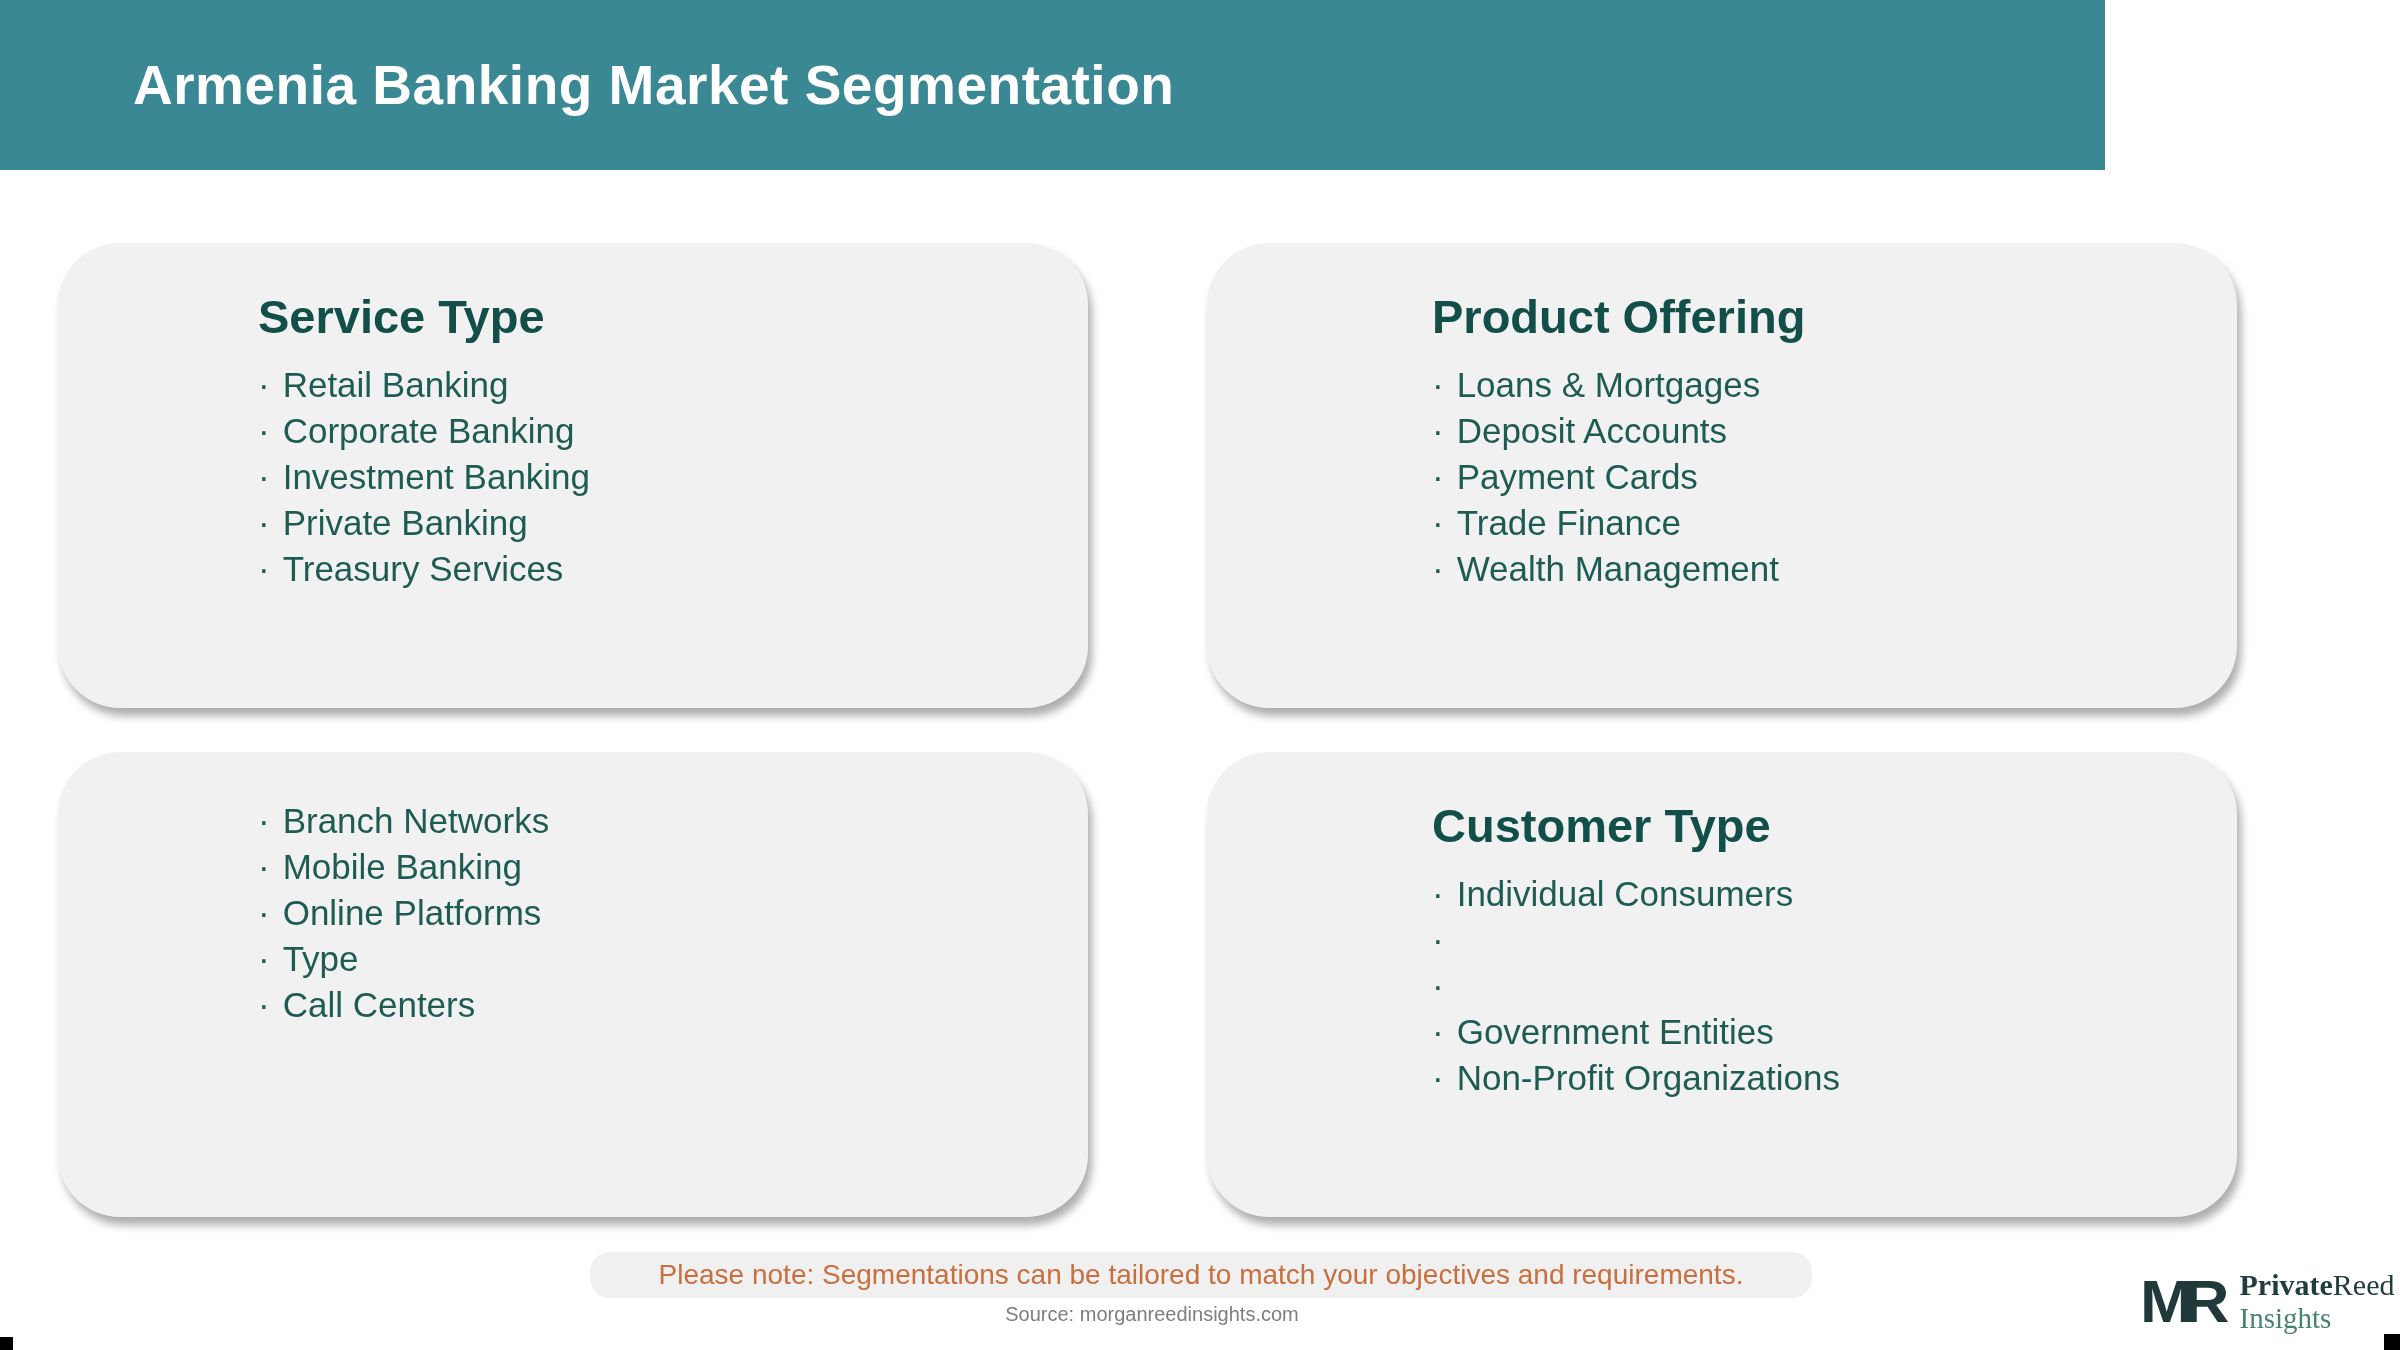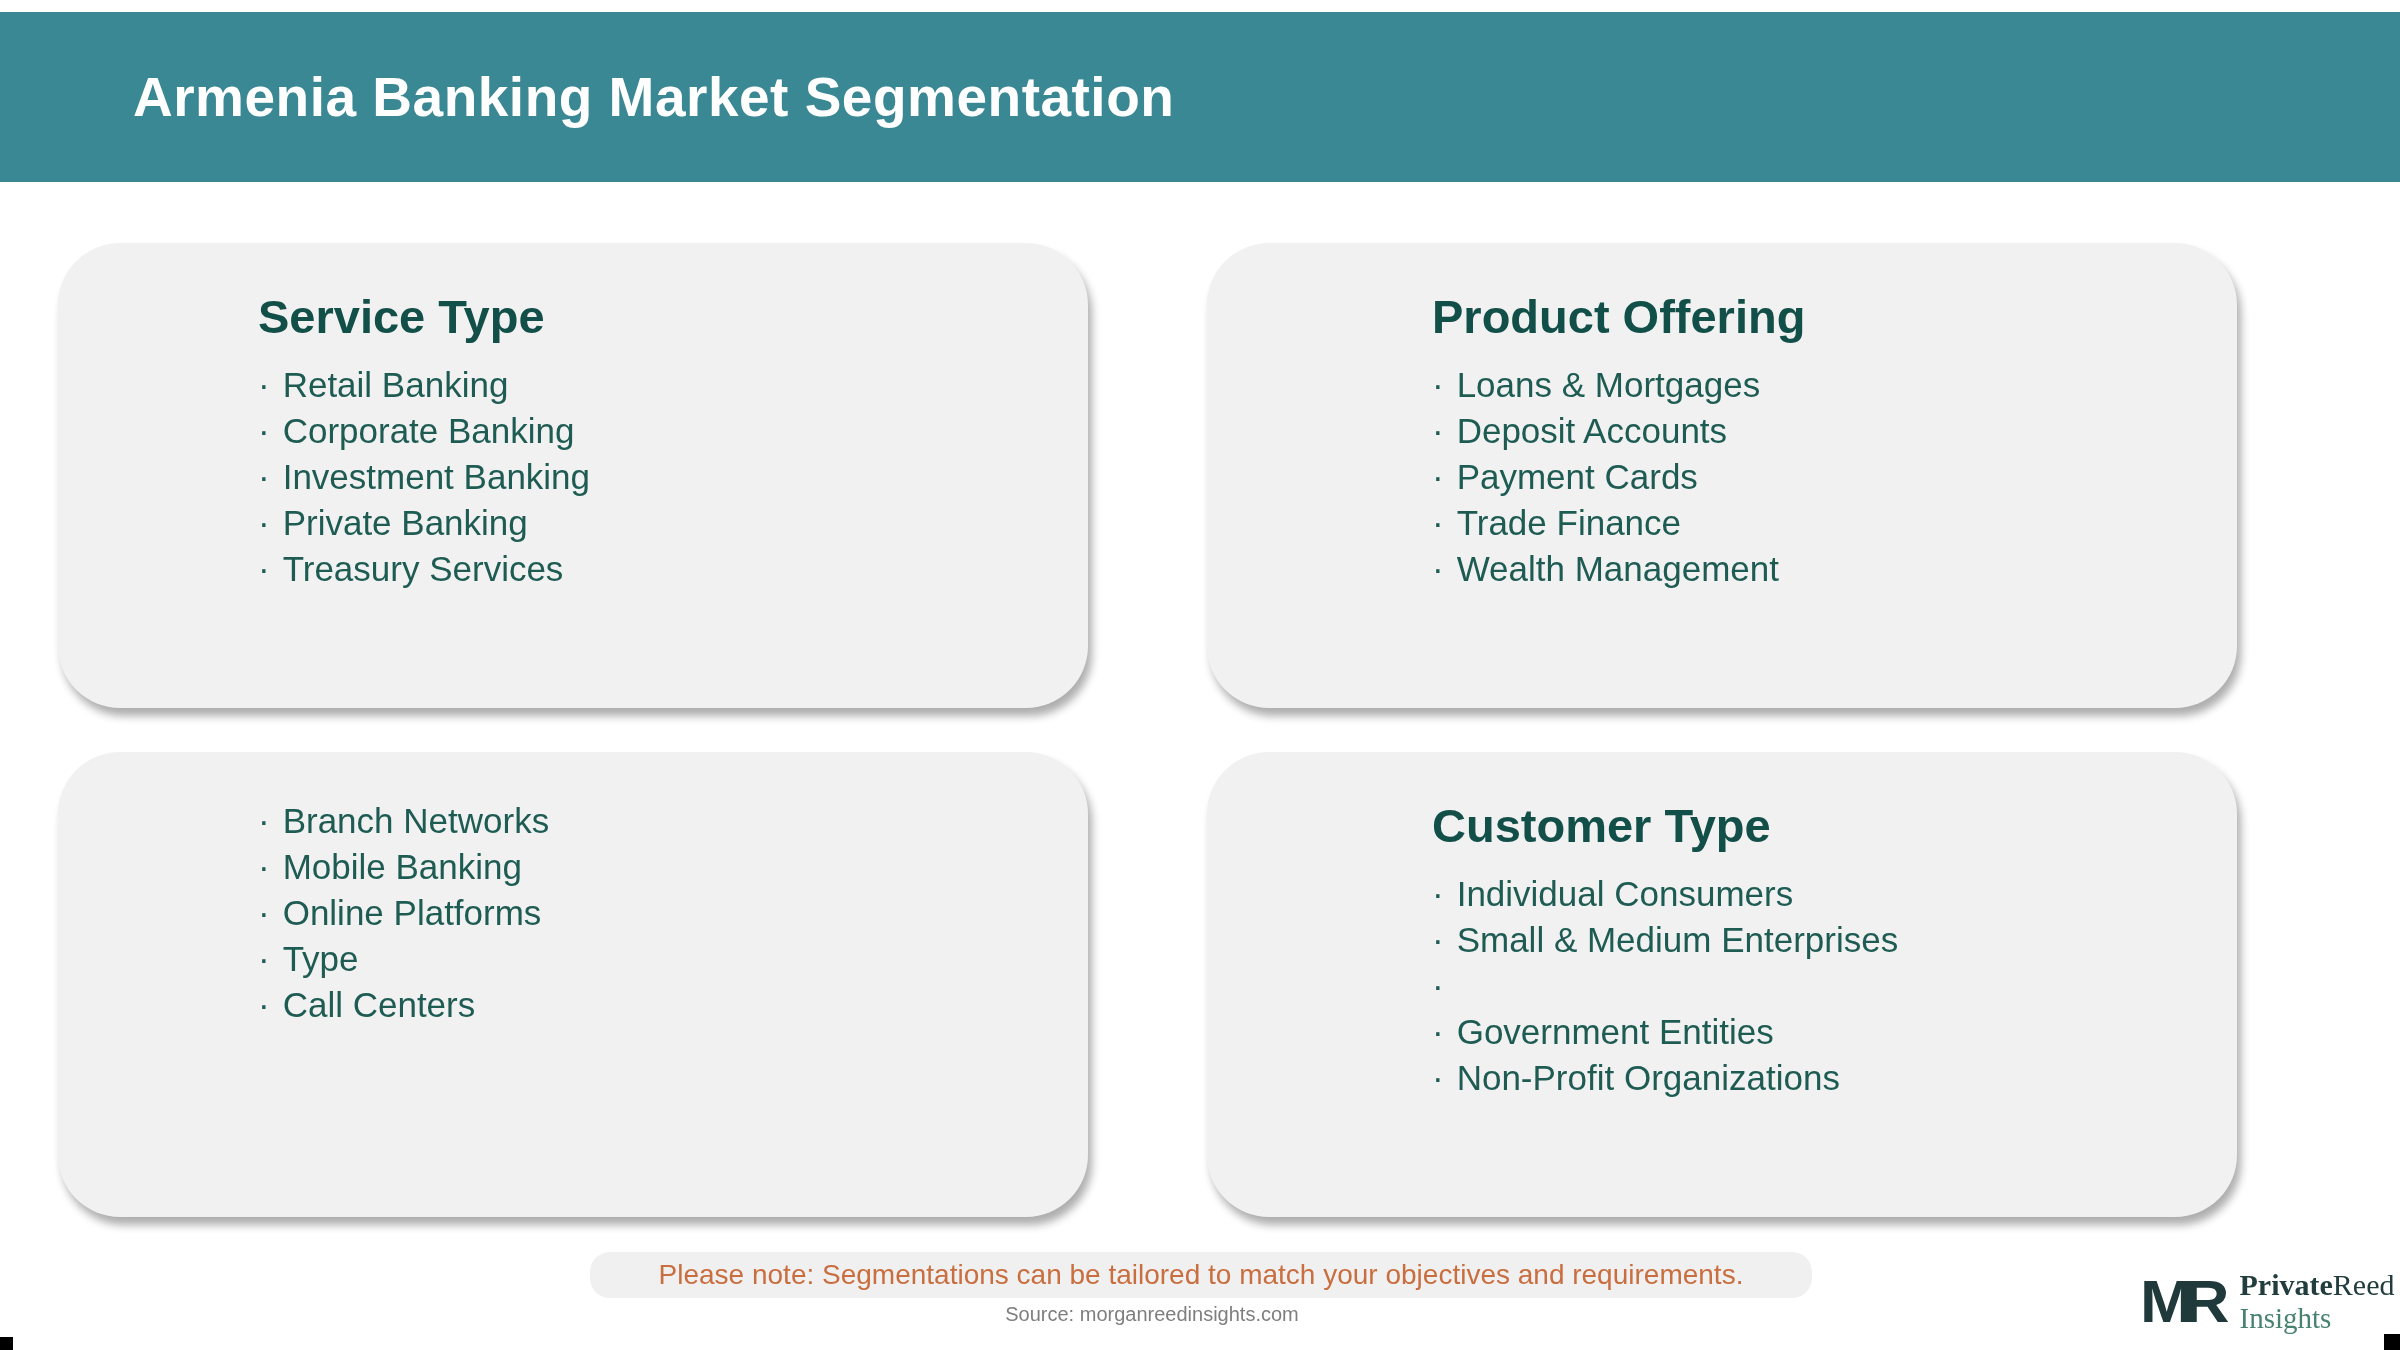--- a/index.html
+++ b/index.html
@@ -8,23 +8,23 @@
     width: 2400px; height: 1350px;
     position: relative;
     background: #ffffff;
     font-family: "Liberation Sans", sans-serif;
     overflow: hidden;
   }
 
   
   .header {
     position: absolute; left: 0; top: 0;
-    width: 2400px; height: 170px;
+    width: 2105px; height: 170px;
     background: #3a8893;
-    display: flex; align-items: center; margin-top: 12px;
+    display: flex; align-items: center;
   }
   .header h1 {
     margin: 0 0 0 133px;
     font-size: 55px; font-weight: 700;
     color: #ffffff; letter-spacing: 0.5px;
   }
 
   
   .card {
     position: absolute;
@@ -190,21 +190,20 @@
 <div class="card right" id="card-3">
   <div class="card-inner">
     <h2>Customer Type</h2>
     <ul>
       <li>
           <span class="bullet">·</span>
           <span>Individual Consumers</span>
         </li>
       <li>
           <span class="bullet">·</span>
-          <span>Small &amp; Medium Enterprises</span>
         </li>
       <li>
           <span class="bullet">·</span>
         </li>
       <li>
           <span class="bullet">·</span>
           <span>Government Entities</span>
         </li>
       <li>
           <span class="bullet">·</span>

